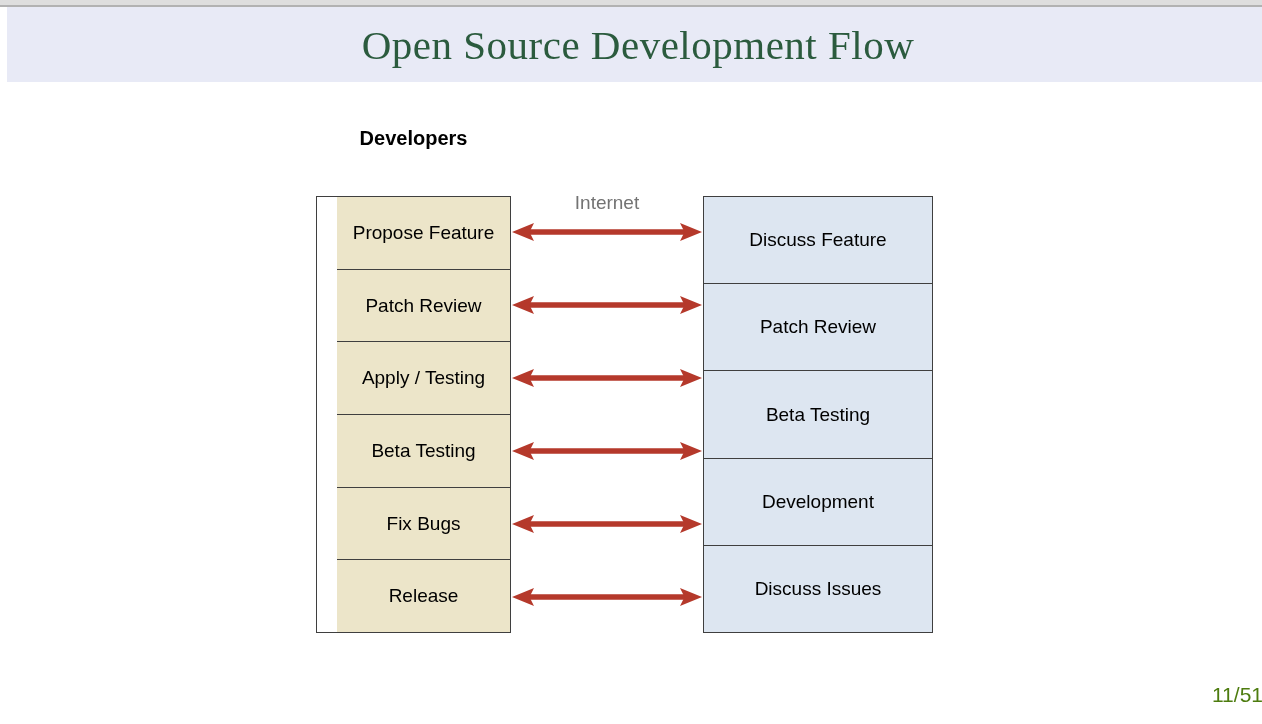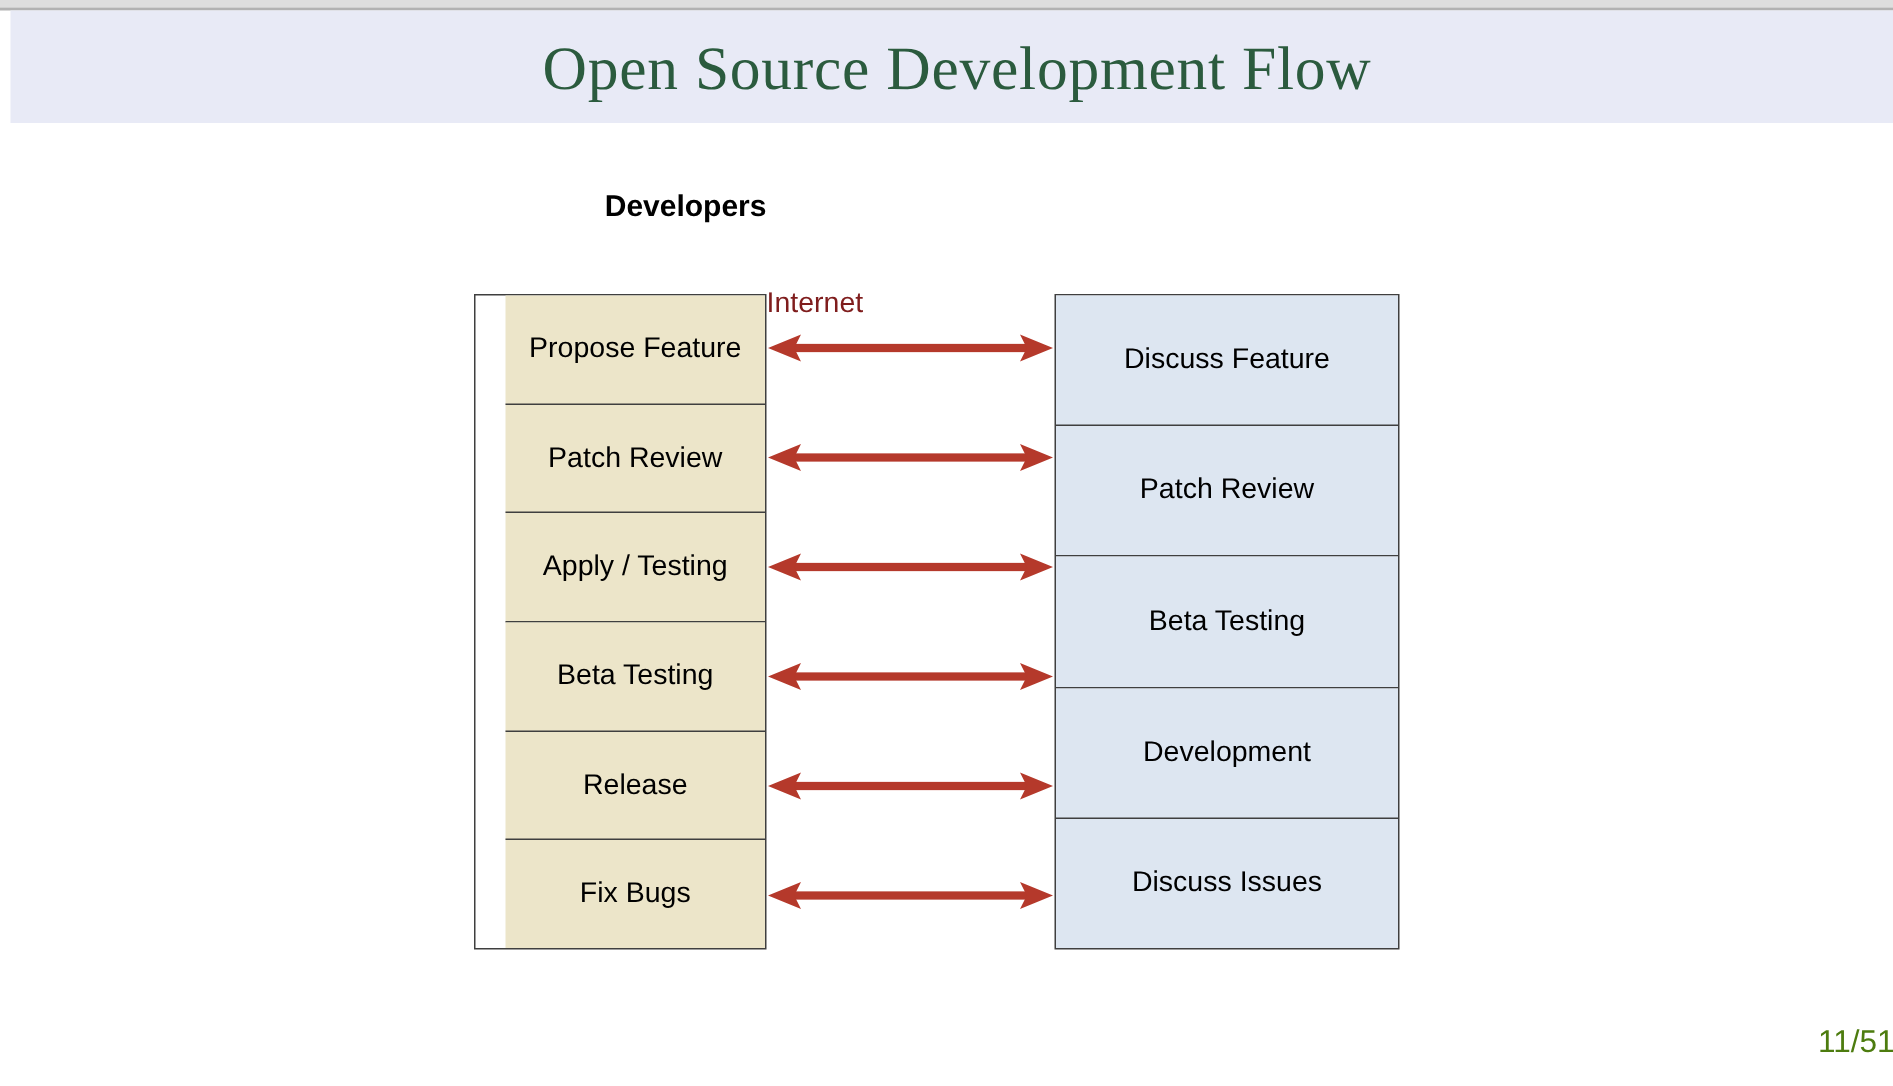--- a/index.html
+++ b/index.html
@@ -28,21 +28,21 @@
   .title {
     font-family: "Liberation Serif", serif;
     font-size: 41px; font-weight: 400;
     color: var(--title-color);
     letter-spacing: 0.5px;
     margin: 0;
   }
   .col-header {
     position: absolute; top: 126px; height: 24px;
     font-size: 20px; font-weight: bold; color: #000;
-    text-align: right; line-height: 24px;
+    text-align: center; line-height: 24px;
   }
   .col-header.dev  { left: 316px; width: 195px; }
   .col-header.user { left: 703px; width: 197px; }
   .column {
     position: absolute; top: 196px; height: 437px;
     display: flex; flex-direction: column;
     border: 1px solid var(--box-border);
     box-sizing: border-box;
   }
   .column.dev  { left: 316px; width: 195px; }
@@ -56,21 +56,21 @@
   .cell:last-child { border-bottom: none; }
   .column.dev  .cell { background: var(--dev-fill); margin-left: 20px; }
   .column.user .cell { background: var(--user-fill); }
   .arrows {
     position: absolute; left: 511px; top: 196px; width: 192px; height: 437px;
     display: flex; flex-direction: column;
   }
   .arrow-slot { flex: 1; display: flex; align-items: center; justify-content: center; }
   .internet-label {
     position: absolute; left: 511px; top: 192px; width: 192px;
-    font-size: 19px; color: #7f1d1d;
+    text-align: center; font-size: 19px; color: #737373;
   }
   .page-number {
     position: absolute; top: 683px; right: 15px;
     font-family: Liberation Sans, sans-serif;
     font-size: 21px; color: #4d7c0f;
   }
 </style>
 </head>
 <body>
 
@@ -84,22 +84,22 @@
 
   <div class="col-header dev">Developers</div>
 
   <div class="internet-label">Internet</div>
 
   <div class="column dev" id="left-col">
       <div class="cell">Propose Feature</div>
       <div class="cell">Patch Review</div>
       <div class="cell">Apply / Testing</div>
       <div class="cell">Beta Testing</div>
+      <div class="cell">Fix Bugs</div>
       <div class="cell">Release</div>
-      <div class="cell">Fix Bugs</div>
     </div>
   <div class="arrows" id="arrows">
       <div class="arrow-slot">
         <svg width="192" height="22" viewBox="0 0 192 22">
           <rect x="18" y="8.25" width="156" height="5.5" fill="#b5392b"></rect>
           <polygon points="1,11 23,2 18.5,11 23,20" fill="#b5392b"></polygon>
           <polygon points="191,11 169,2 173.5,11 169,20" fill="#b5392b"></polygon>
         </svg>
       </div>
       <div class="arrow-slot">

